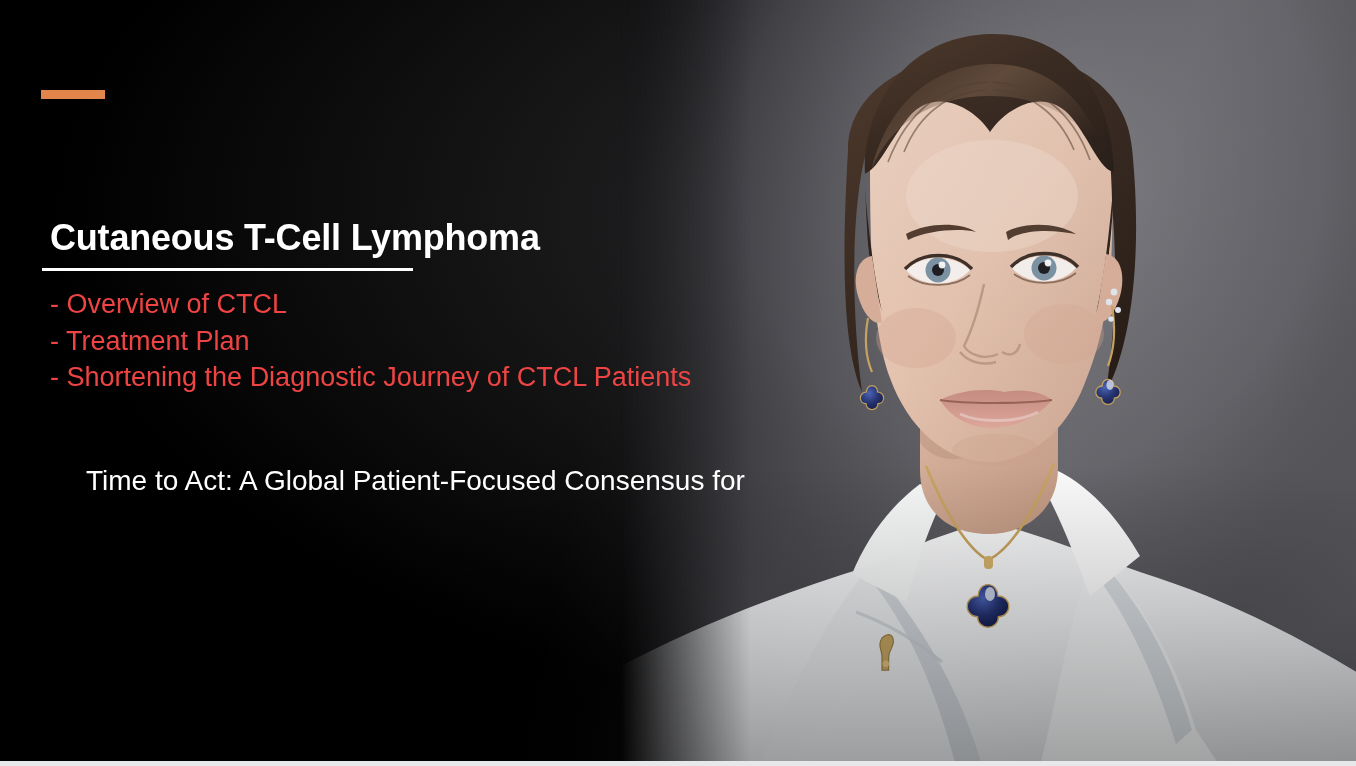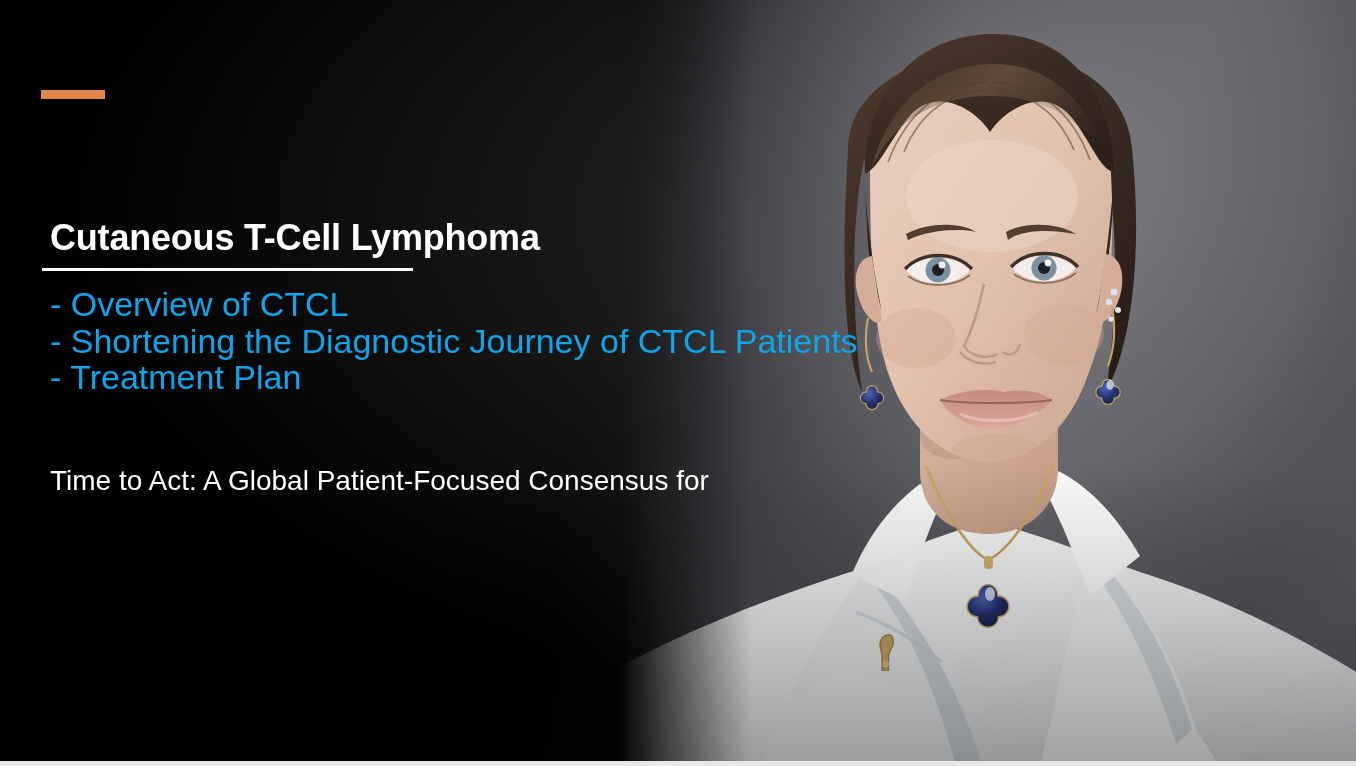--- a/index.html
+++ b/index.html
@@ -105,39 +105,40 @@
     background: #ffffff;
   }
 
   .bullets {
     position: absolute;
     left: 50px;
     top: 286px;
     width: 820px;
   }
   .bullet-line {
-    color: #0ea5e9;
-    font-size: 34px;
+    color: #ef4444;
+    font-size: 27px;
     font-weight: 400;
     line-height: 36.5px;
     white-space: nowrap;
   }
 
   .subtitle {
     position: absolute;
     left: 50px;
     top: 461px;
     width: 840px;
   }
   .subtitle-line {
     color: #ffffff;
     font-size: 28px;
     font-weight: 400;
     line-height: 39px;
     white-space: nowrap;
+    margin-left: 36px;
   }
 </style>
 </head>
 <body>
 
 <div id="slide">
 
   <div class="bg-base"></div>
   <div class="bg-vignette"></div>
 
@@ -364,22 +365,22 @@
   <div class="bg-bottomfade"></div>
 
   <div class="accent-bar"></div>
 
   <h1 class="title">Cutaneous T-Cell Lymphoma</h1>
 
   <div class="title-rule"></div>
 
   <div class="bullets">
     <div class="bullet-line">- Overview of CTCL</div>
+    <div class="bullet-line">- Treatment Plan</div>
     <div class="bullet-line">- Shortening the Diagnostic Journey of CTCL Patients</div>
-    <div class="bullet-line">- Treatment Plan</div>
   </div>
 
   <div class="subtitle">
     <div class="subtitle-line">Time to Act: A Global Patient-Focused Consensus for</div>
   </div>
 
   <div class="bottom-strip"></div>
 </div>
 
 </body></html>

